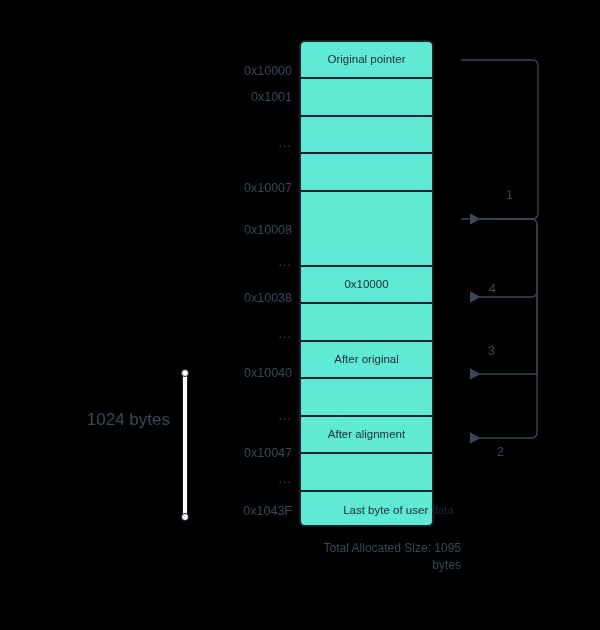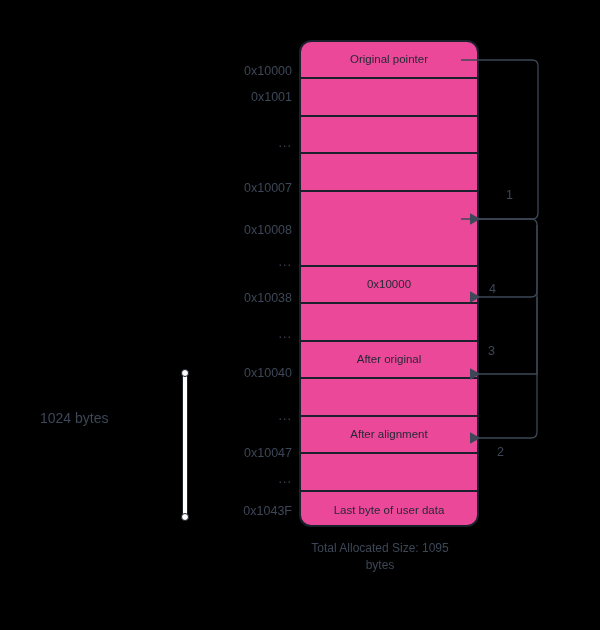--- a/index.html
+++ b/index.html
@@ -19,39 +19,39 @@
     left: 0; top: 0;
     width: 600px;
     height: 630px;
   }
 
   
   .mem-table {
     position: absolute;
     left: 299px;
     top: 40px;
-    width: 180px;
+    width: 135px;
     height: 487px;
-    background: #ec4899;
+    background: #5eead4;
     border: 2px solid #1a202c;
-    border-radius: 12px;
+    border-radius: 6px;
     box-sizing: border-box;
   }
   .mem-row {
     position: absolute;
     left: 0;
     width: 100%;
     height: 37.46px;
     box-sizing: border-box;
     border-bottom: 2px solid #1a202c;
     display: flex;
     align-items: center;
     justify-content: center;
   }
-  .mem-row.last { border-bottom: none; }
+  .mem-row.last { border-bottom: none; margin-left: 32px; }
   .mem-row-label {
     font-size: 11.5px;
     color: #1f2733;
     line-height: 1.1;
     text-align: center;
     white-space: nowrap;
   }
 
   
   .addr {
@@ -71,21 +71,21 @@
     height: 560px;
   }
   .addr.ellipsis { letter-spacing: 1px; font-size: 12.5px; }
 
   
   .caption {
     position: absolute;
     left: 299px;
     top: 540px;
     width: 162px;
-    text-align: center;
+    text-align: right;
     font-size: 12px;
     line-height: 1.45;
     color: #3d4757;
   }
 
   
   .bracket {
     position: absolute;
     left: 181px;
     top: 369px;
@@ -113,22 +113,22 @@
     border: 1.4px solid #1a202c;
     box-sizing: border-box;
   }
   .bracket-cap.top { top: 0; }
   .bracket-cap.bottom { bottom: 0; }
   .bracket-label {
     position: absolute;
     left: 40px;
     top: 410px;
     width: 130px;
-    text-align: left;
-    font-size: 14px;
+    text-align: right;
+    font-size: 17px;
     color: #3d4757;
     white-space: nowrap;
   }
 
   
   .arrow-num {
     position: absolute;
     font-size: 12.5px;
     color: #3d4757;
     white-space: nowrap;

